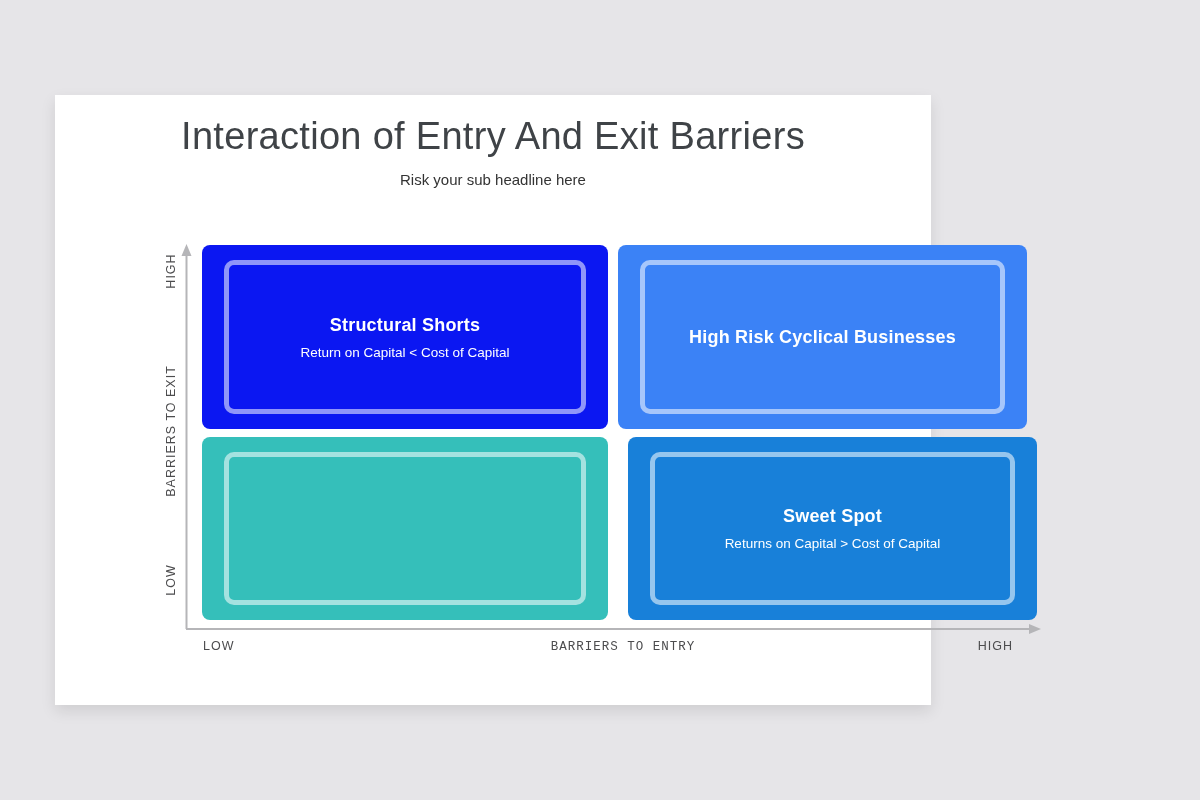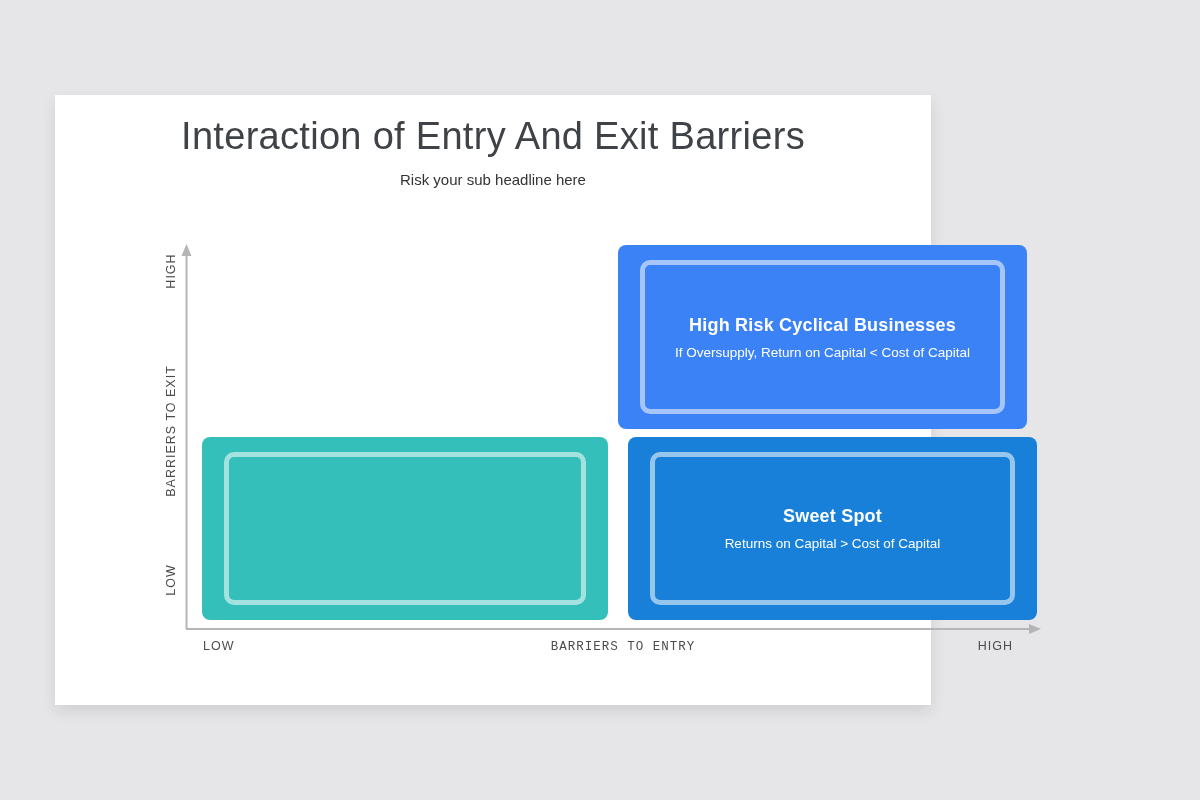--- a/index.html
+++ b/index.html
@@ -119,26 +119,32 @@
 
     <svg class="axes-svg" viewBox="0 0 1090 610" xmlns="http://www.w3.org/2000/svg">
 
       <line x1="131.5" y1="534" x2="131.5" y2="160" stroke="#b5b5b8" stroke-width="2"></line>
       <polygon points="131.5,149 126.5,161 136.5,161" fill="#b5b5b8"></polygon>
 
       <line x1="131" y1="534" x2="976" y2="534" stroke="#b5b5b8" stroke-width="2"></line>
       <polygon points="986,534 974,529 974,539" fill="#b5b5b8"></polygon>
     </svg>
 
+    <div class="quad q-tl" style="background-color: rgb(11, 23, 242);">
+      <div class="frame"></div>
+      <div class="qtext">
+        <div class="qtitle">Structural Shorts</div>
+        <div class="qdesc">Return on Capital &lt; Cost of Capital</div>
+      </div>
+    </div>
 
     <div class="quad q-tr" style="background-color: #3b82f6;">
       <div class="frame"></div>
       <div class="qtext">
         <div class="qtitle">High Risk Cyclical Businesses</div>
-        <div class="qdesc">If Oversupply, Return on Capital &lt; Cost of Capital</div>
       </div>
     </div>
 
     <div class="quad q-bl" style="background-color: rgb(53, 191, 186);">
       <div class="frame"></div>
     </div>
 
     <div class="quad q-br" style="background-color: rgb(24, 128, 217);">
       <div class="frame"></div>
       <div class="qtext">

